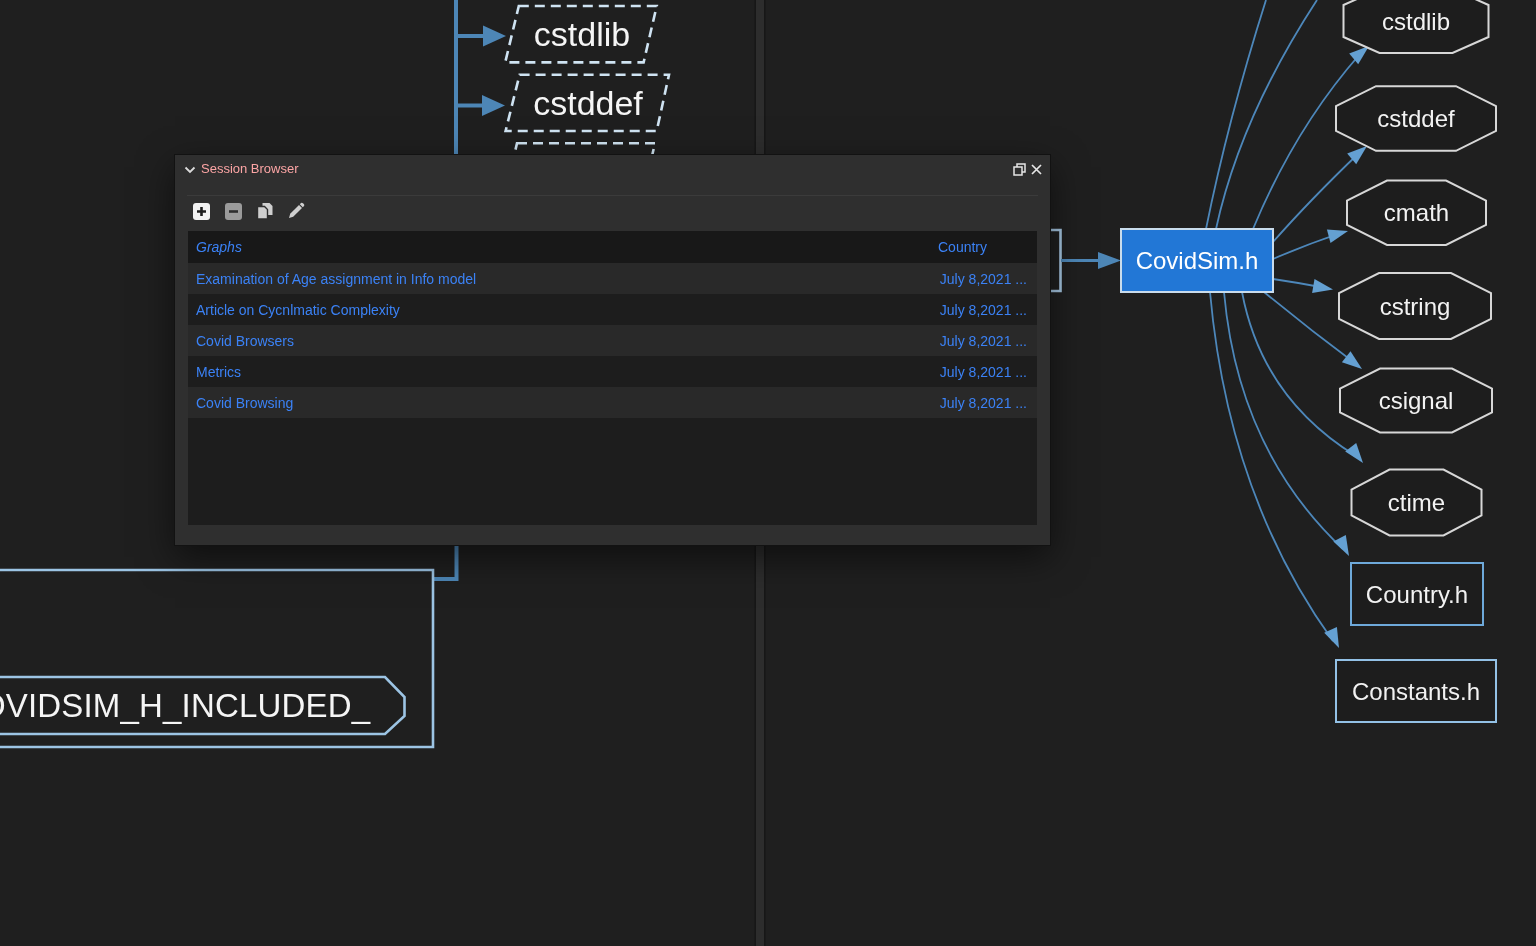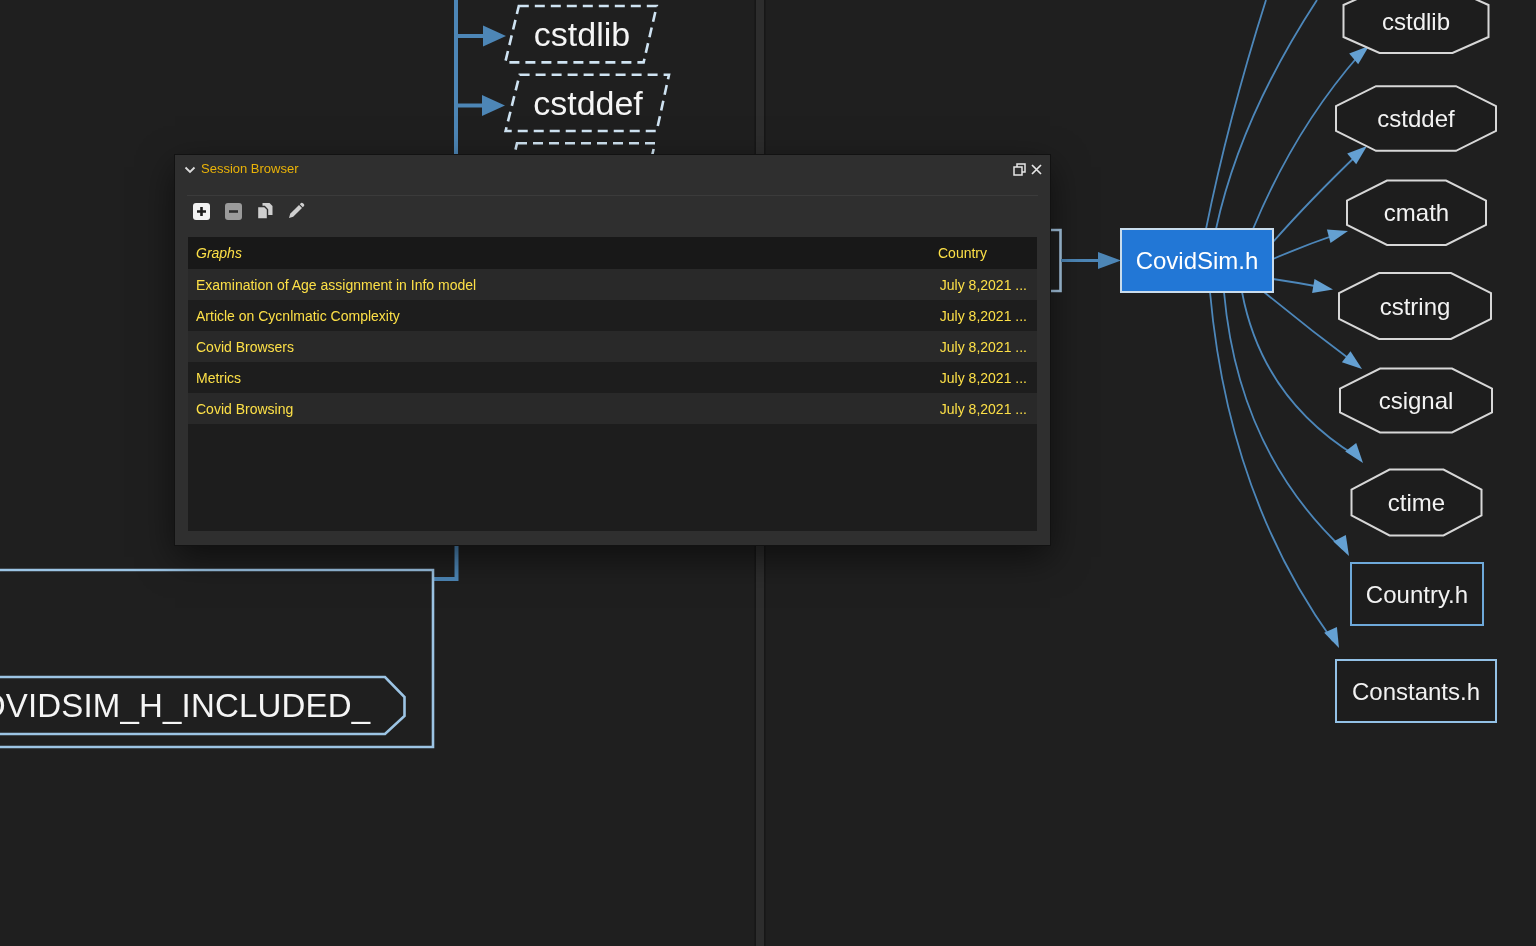--- a/index.html
+++ b/index.html
@@ -1,23 +1,23 @@
 <!DOCTYPE html>
 <html><head><meta charset="utf-8">
 <style>
 html,body{margin:0;padding:0;width:1536px;height:946px;background:#1f1f1f;overflow:hidden}
 *{box-sizing:border-box}
 body{font-family:"Liberation Sans",sans-serif;position:relative}
 #panel{position:absolute;left:175px;top:155px;width:875px;height:390px;background:#2f2f2f;
  box-shadow:0 0 0 1px #121212,0 12px 34px rgba(0,0,0,.55)}
-.ptitle{position:absolute;left:26px;top:6px;font-size:13px;color:#eab308}
+.ptitle{position:absolute;left:26px;top:6px;font-size:13px;color:#fca5a5}
 .sep1{position:absolute;left:12px;right:12px;top:40px;height:1px;background:#3b3b3b}
 .filter{position:absolute;left:138px;top:44px;width:724px;height:26px;background:#282828;
  border:1px solid #222;border-bottom:1px solid #414141;color:#828282;font-size:13px;line-height:24px;padding-left:7px}
-#tbl{position:absolute;left:13px;top:82px;width:849px;height:294px;background:#1d1d1d;font-size:14px;color:#fde047}
+#tbl{position:absolute;left:13px;top:76px;width:849px;height:294px;background:#1d1d1d;font-size:14px;color:#3b82f6}
 .hrow{position:absolute;left:0;top:0;width:100%;height:32px;background:#181818}
 .row{position:absolute;left:0;width:100%;height:31px}
 .rl{position:absolute;left:8px;top:50%;transform:translateY(-50%);white-space:nowrap}
 .rr{position:absolute;right:10px;top:50%;transform:translateY(-50%);white-space:nowrap}
 </style></head>
 <body>
 <svg width="1536" height="946" style="position:absolute;left:0;top:0">
 
   <rect x="754.5" y="0" width="1.5" height="946" fill="#171717"></rect>
   <rect x="756" y="0" width="8" height="946" fill="#2d2d2d"></rect>

